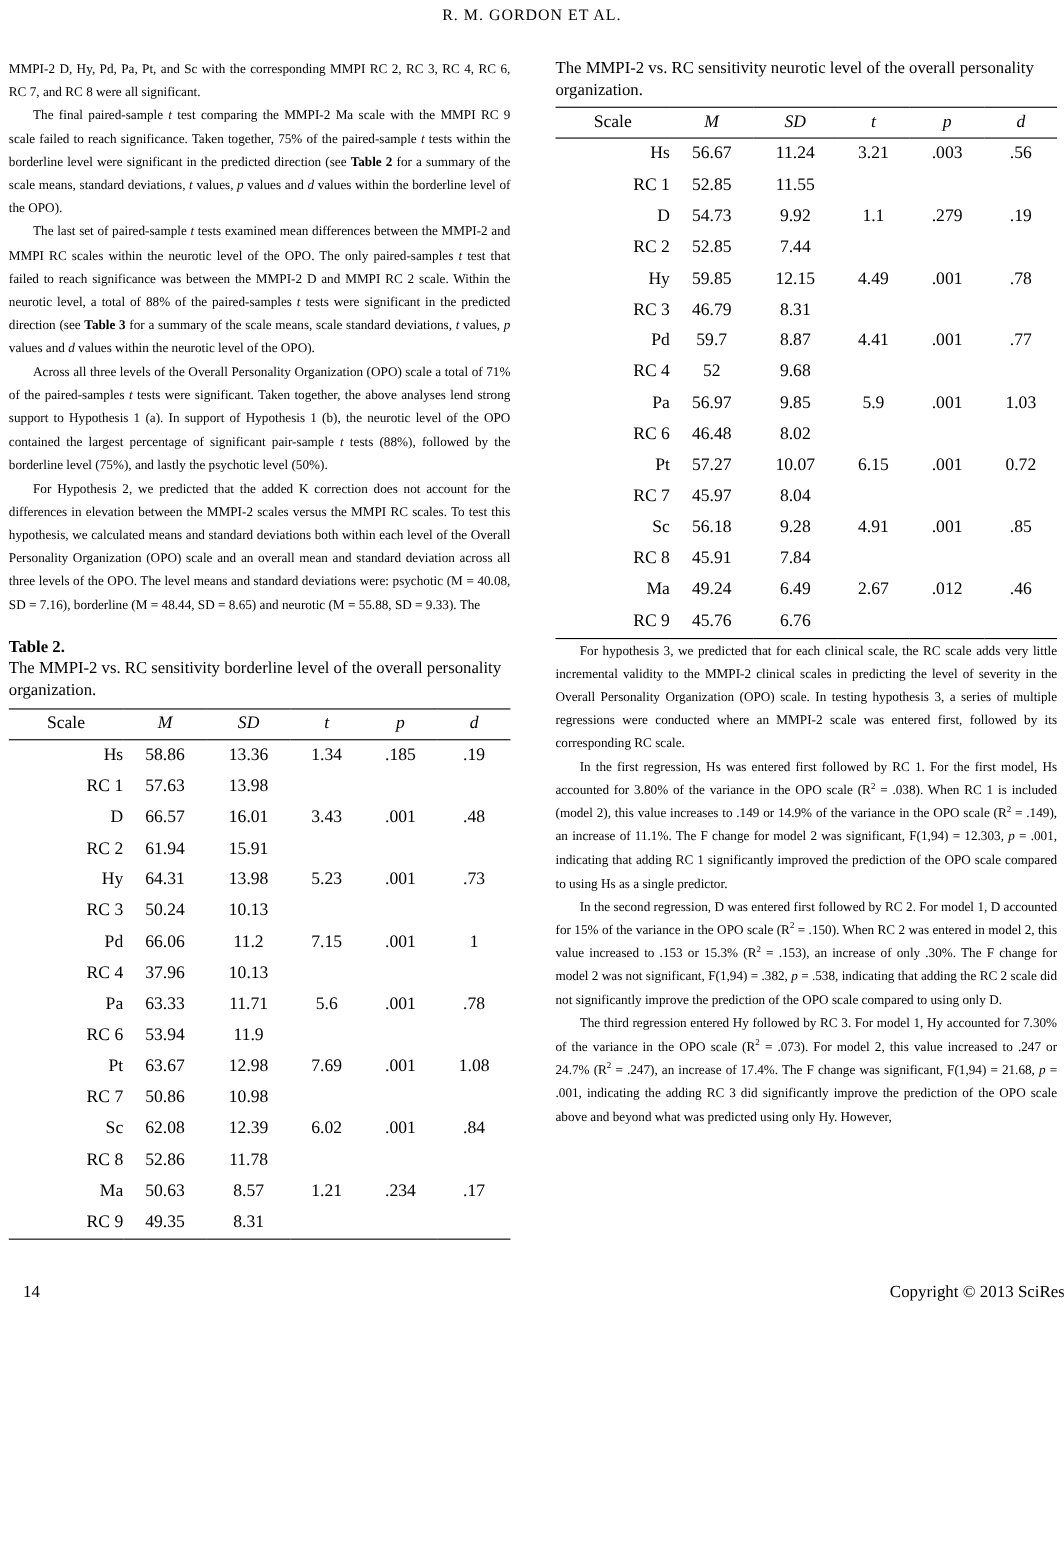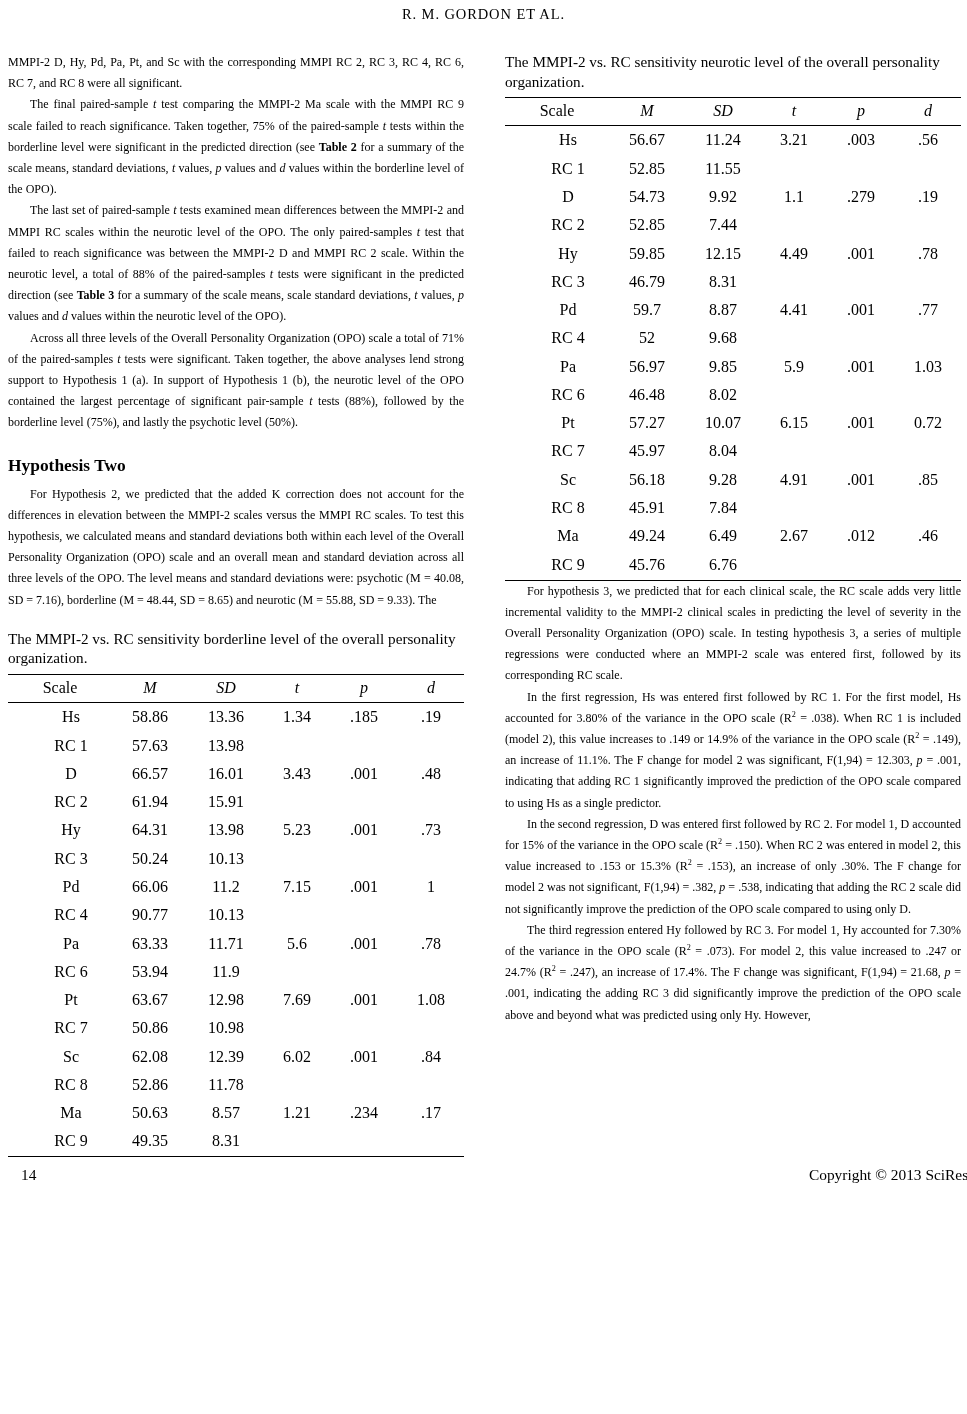--- a/index.html
+++ b/index.html
@@ -93,21 +93,21 @@
     border-top: 1.6px solid #000;
     border-bottom: 1.2px solid #000;
   }
   table.data thead th.scale-head { font-style: normal; }
   table.data tbody td {
     padding: 5.2px 0 5.1px 0;
     text-align: center;
     border: none;
   }
   table.data tbody td.scale-cell {
-    text-align: center;
+    text-align: right;
     padding-left: 22px;
   }
   table.data tbody tr.last-row td {
     border-bottom: 1.6px solid #000;
     padding-bottom: 6px;
   }
   
   col.c-scale { width: 104px; }
   col.c-m     { width: 76px; }
   col.c-sd    { width: 76px; }
@@ -135,26 +135,26 @@
 
   <div class="running-head">R. M. GORDON   ET   AL.</div>
 
   <div class="col col-left">
 
     <p class="body noindent" id="lp1">MMPI-2 D, Hy, Pd, Pa, Pt, and Sc with the corresponding MMPI RC 2, RC 3, RC 4, RC 6, RC 7, and RC 8 were all significant.</p>
     <p class="body" id="lp2">The final paired-sample <i>t</i> test comparing the MMPI-2 Ma scale with the MMPI RC 9 scale failed to reach significance. Taken together, 75% of the paired-sample <i>t</i> tests within the borderline level were significant in the predicted direction (see <b>Table 2</b> for a summary of the scale means, standard deviations, <i>t</i> values, <i>p</i> values and <i>d</i> values within the borderline level of the OPO).</p>
     <p class="body" id="lp3">The last set of paired-sample <i>t</i> tests examined mean differences between the MMPI-2 and MMPI RC scales within the neurotic level of the OPO. The only paired-samples <i>t</i> test that failed to reach significance was between the MMPI-2 D and MMPI RC 2 scale. Within the neurotic level, a total of 88% of the paired-samples <i>t</i> tests were significant in the predicted direction (see <b>Table 3</b> for a summary of the scale means, scale standard deviations, <i>t</i> values, <i>p</i> values and <i>d</i> values within the neurotic level of the OPO).</p>
     <p class="body" id="lp4">Across all three levels of the Overall Personality Organization (OPO) scale a total of 71% of the paired-samples <i>t</i> tests were significant. Taken together, the above analyses lend strong support to Hypothesis 1 (a). In support of Hypothesis 1 (b), the neurotic level of the OPO contained the largest percentage of significant pair-sample <i>t</i> tests (88%), followed by the borderline level (75%), and lastly the psychotic level (50%).</p>
 
-    <h2 class="section">Hypothesis Two</h2>
 
     <p class="body" id="lph2">For Hypothesis 2, we predicted that the added K correction does not account for the differences in elevation between the MMPI-2 scales versus the MMPI RC scales. To test this hypothesis, we calculated means and standard deviations both within each level of the Overall Personality Organization (OPO) scale and an overall mean and standard deviation across all three levels of the OPO. The level means and standard deviations were: psychotic (M = 40.08, SD = 7.16), borderline (M = 48.44, SD = 8.65) and neurotic (M = 55.88, SD = 9.33). The</p>
 
     <div class="table-block" style="margin-top:18px;">
       <div class="table-caption">
+        <span class="tnum">Table 2.</span>
         <span>The MMPI-2 vs. RC sensitivity borderline level of the overall personality organization.</span>
       </div>
       <table class="data">
         <colgroup>
           <col class="c-scale">
             <col class="c-m">
             <col class="c-sd">
           <col class="c-t">
             <col class="c-p">
             <col class="c-d">
@@ -221,21 +221,21 @@
             <tr>
               <td class="scale-cell">Pd</td>
               <td>66.06</td>
               <td>11.2</td>
               <td>7.15</td>
               <td>.001</td>
               <td>1</td>
             </tr>
             <tr>
               <td class="scale-cell">RC 4</td>
-              <td>90.77</td>
+              <td>37.96</td>
               <td>10.13</td>
               <td></td>
               <td></td>
               <td></td>
             </tr>
             <tr>
               <td class="scale-cell">Pa</td>
               <td>63.33</td>
               <td>11.71</td>
               <td>5.6</td>

